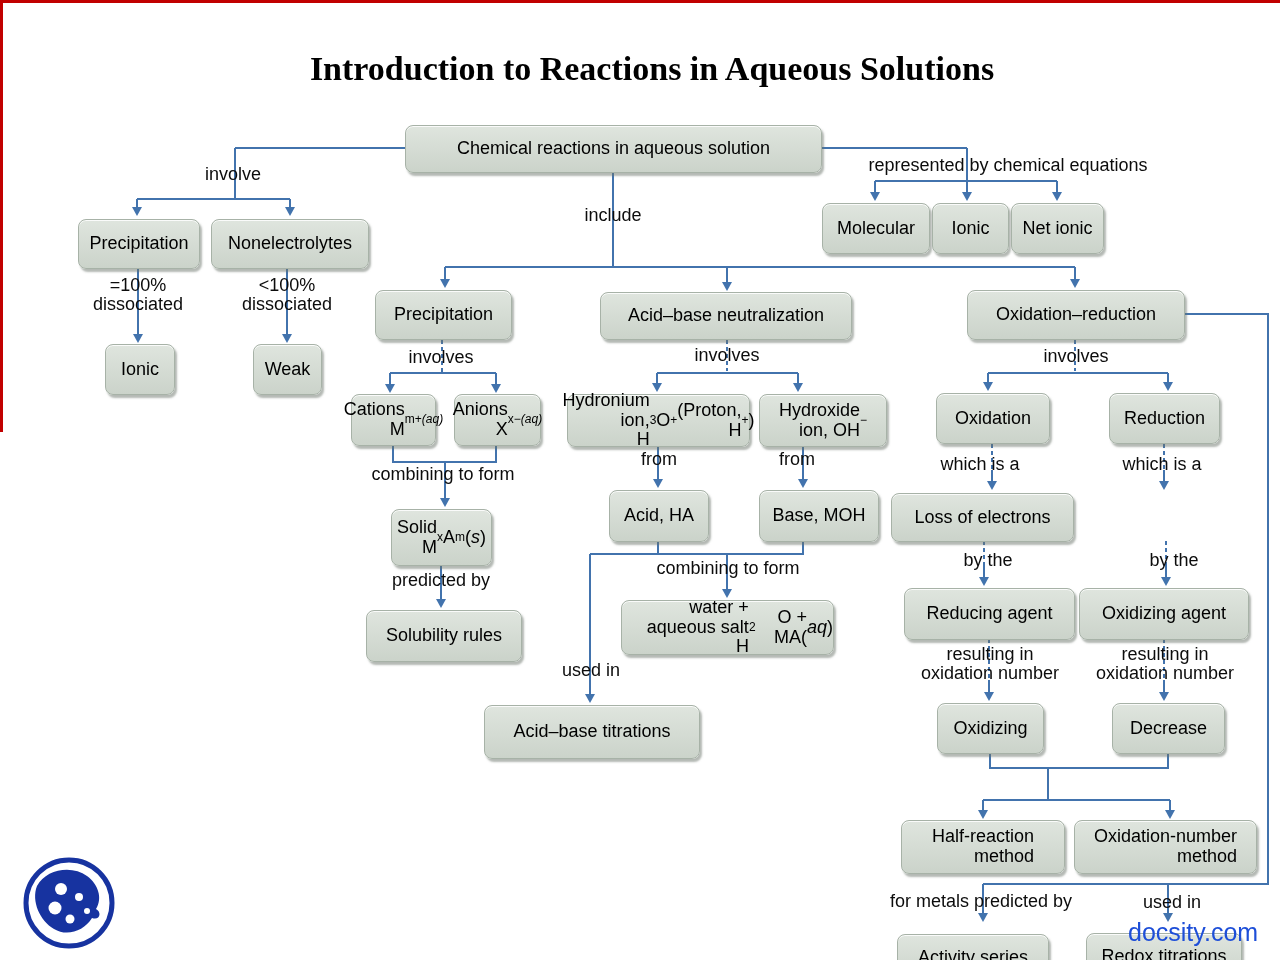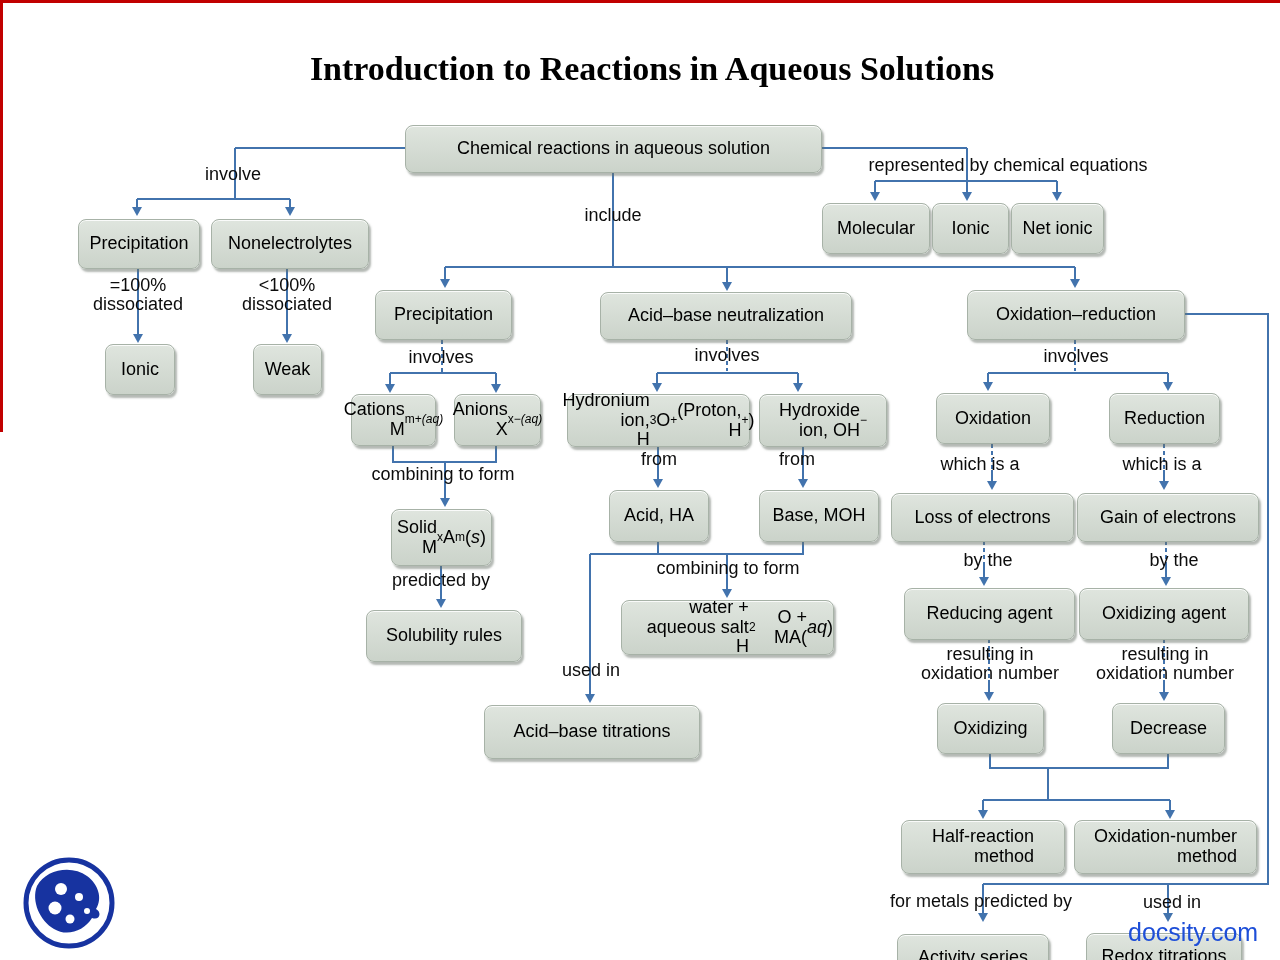--- a/index.html
+++ b/index.html
@@ -158,21 +158,20 @@
   <div class="node" style="left:567px;top:394px;width:181px;height:51px">Hydronium ion,<br>H<sub>3</sub>O<sup>+</sup> (Proton, H<sup>+</sup>)</div>
   <div class="node" style="left:759px;top:394px;width:126px;height:51px">Hydroxide<br>ion, OH<sup>−</sup></div>
   <div class="node" style="left:609px;top:490px;width:98px;height:50px">Acid, HA</div>
   <div class="node" style="left:759px;top:490px;width:118px;height:50px">Base, MOH</div>
   <div class="node" style="left:621px;top:600px;width:211px;height:53px">water + aqueous salt<br>H<sub>2</sub>O + MA(<i>aq</i>)</div>
   <div class="node" style="left:484px;top:705px;width:214px;height:52px">Acid–base titrations</div>
   <div class="node" style="left:967px;top:290px;width:216px;height:48px">Oxidation–reduction</div>
   <div class="node" style="left:936px;top:393px;width:112px;height:49px">Oxidation</div>
   <div class="node" style="left:1109px;top:393px;width:109px;height:49px">Reduction</div>
   <div class="node" style="left:891px;top:493px;width:181px;height:47px">Loss of electrons</div>
-  <div class="node" style="left:1077px;top:493px;width:180px;height:47px">Gain of electrons</div>
   <div class="node" style="left:904px;top:588px;width:169px;height:50px">Reducing agent</div>
   <div class="node" style="left:1079px;top:588px;width:168px;height:50px">Oxidizing agent</div>
   <div class="node" style="left:937px;top:703px;width:105px;height:49px">Oxidizing</div>
   <div class="node" style="left:1112px;top:703px;width:111px;height:49px">Decrease</div>
   <div class="node" style="left:901px;top:820px;width:162px;height:52px">Half-reaction<br>method</div>
   <div class="node" style="left:1074px;top:820px;width:181px;height:52px">Oxidation-number<br>method</div>
   <div class="node" style="left:897px;top:934px;width:150px;height:45px">Activity series</div>
   <div class="node" style="left:1086px;top:933px;width:154px;height:45px">Redox titrations</div>
 
   <div class="lbl" style="left:233px;top:165px">involve</div>

